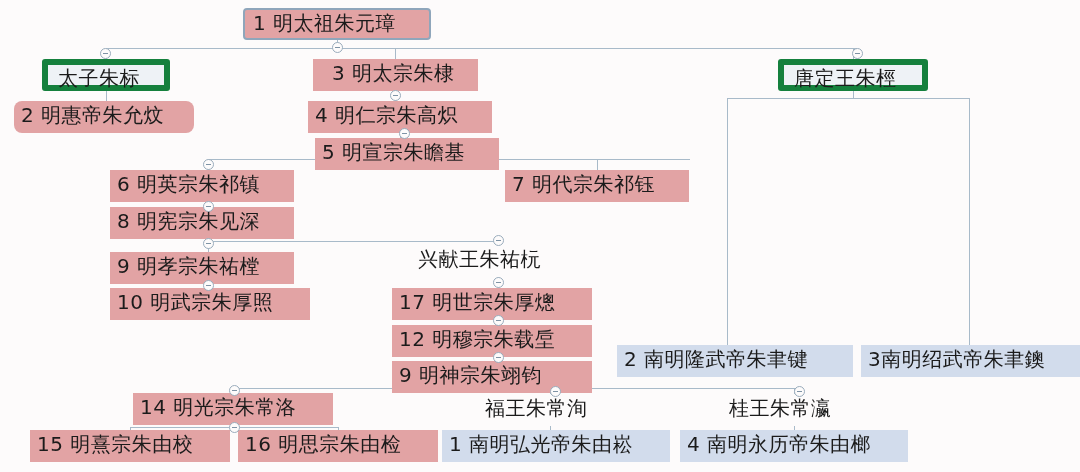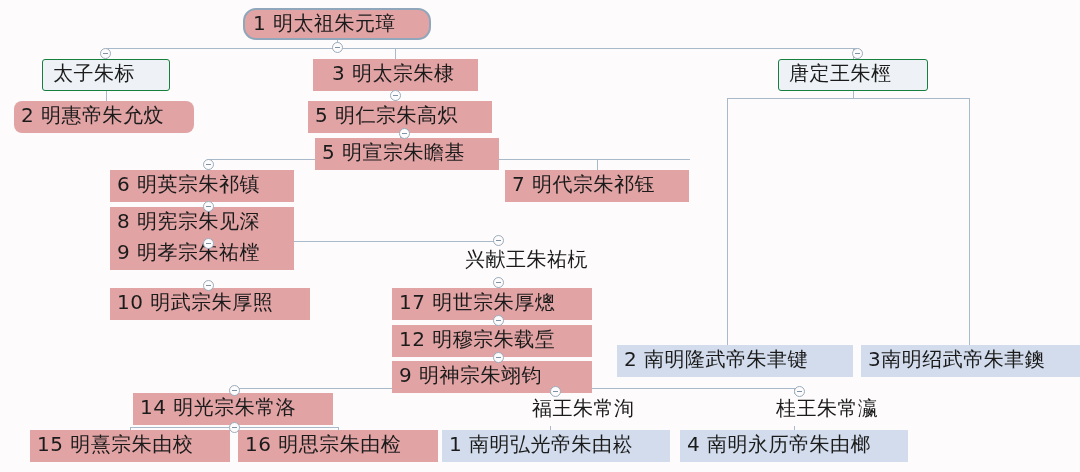--- a/index.html
+++ b/index.html
@@ -18,30 +18,30 @@
     white-space:nowrap;
     font-size:20px;
     line-height:1;
     color:#1b1b1b;
     padding:4px 7px 5px 7px;
     box-sizing:border-box;
     letter-spacing:.5px;
   }
   .node.emperor{ background:#e2a3a4; }
   .node.southern{ background:#d2dcec; }
-  .node.plain{ background:transparent;margin-left:47px; }
+  .node.plain{ background:transparent; }
   .node.boxed{
     background:#eef2f6;
-    border:1px solid #15803d;
+    border:6px solid #15803d;
     border-radius:3px;
     padding:3px 10px 4px 10px;
   }
   .node.selected{
     border:2px solid #8fa6bb;
-    border-radius:13px;
+    border-radius:4px;
     padding:3px 20px 4px 8px;
   }
 
   .toggle{
     position:absolute;
     width:11px;height:11px;
     border:1px solid #9aacbc;
     border-radius:50%;
     background:#fdfbfb;
     box-sizing:border-box;
@@ -117,26 +117,26 @@
       <path d="M727,98 L727,345"></path>
       <path d="M969,98 L969,345"></path>
     </g>
   </svg>
 
   <div id="nodes-layer">
       <div class="node emperor selected" style="left: 243px; top: 8px; width: 188px; height: 32px;">1 明太祖朱元璋</div>
       <div class="node boxed" style="left: 42px; top: 59px; width: 128px; height: 32px;">太子朱标</div>
       <div class="node emperor" style="left: 14px; top: 101px; width: 180px; height: 32px; border-radius: 8px;">2 明惠帝朱允炆</div>
       <div class="node emperor" style="left: 313px; top: 59px; width: 165px; height: 32px; padding-left: 19px;">3 明太宗朱棣</div>
-      <div class="node emperor" style="left: 308px; top: 101px; width: 184px; height: 32px;">5 明仁宗朱高炽</div>
+      <div class="node emperor" style="left: 308px; top: 101px; width: 184px; height: 32px;">4 明仁宗朱高炽</div>
       <div class="node emperor" style="left: 315px; top: 138px; width: 184px; height: 32px;">5 明宣宗朱瞻基</div>
       <div class="node emperor" style="left: 110px; top: 170px; width: 184px; height: 32px;">6 明英宗朱祁镇</div>
       <div class="node emperor" style="left: 505px; top: 170px; width: 184px; height: 32px;">7 明代宗朱祁钰</div>
       <div class="node emperor" style="left: 110px; top: 207px; width: 184px; height: 32px;">8 明宪宗朱见深</div>
-      <div class="node emperor" style="left: 110px; top: 238px; width: 184px; height: 32px;">9 明孝宗朱祐樘</div>
+      <div class="node emperor" style="left: 110px; top: 252px; width: 184px; height: 32px;">9 明孝宗朱祐樘</div>
       <div class="node plain" style="left: 411px; top: 245px; width: 170px; height: 32px;">兴献王朱祐杬</div>
       <div class="node emperor" style="left: 110px; top: 288px; width: 200px; height: 32px;">10 明武宗朱厚照</div>
       <div class="node emperor" style="left: 392px; top: 288px; width: 200px; height: 32px;">17 明世宗朱厚熜</div>
       <div class="node emperor" style="left: 392px; top: 325px; width: 200px; height: 32px;">12 明穆宗朱载垕</div>
       <div class="node emperor" style="left: 392px; top: 361px; width: 200px; height: 32px;">9 明神宗朱翊钧</div>
       <div class="node emperor" style="left: 133px; top: 393px; width: 200px; height: 32px;">14 明光宗朱常洛</div>
       <div class="node emperor" style="left: 30px; top: 430px; width: 200px; height: 32px;">15 明熹宗朱由校</div>
       <div class="node emperor" style="left: 238px; top: 430px; width: 200px; height: 32px;">16 明思宗朱由检</div>
       <div class="node plain" style="left: 478px; top: 394px; width: 144px; height: 32px;">福王朱常洵</div>
       <div class="node southern" style="left: 442px; top: 430px; width: 228px; height: 32px;">1 南明弘光帝朱由崧</div>

